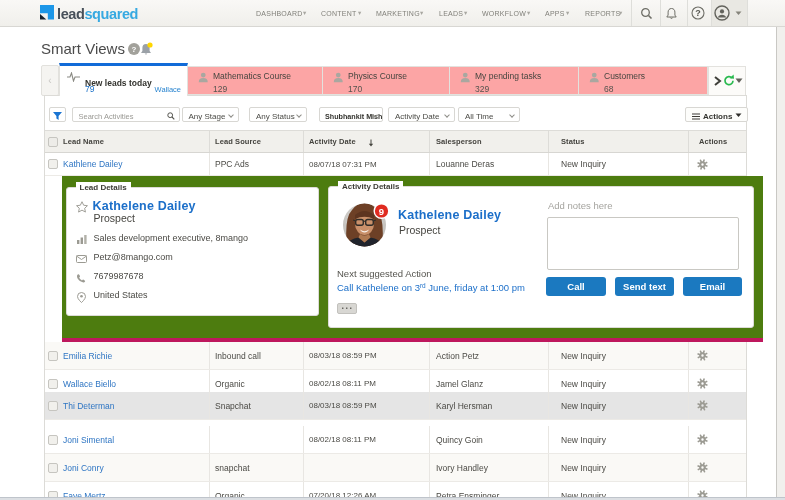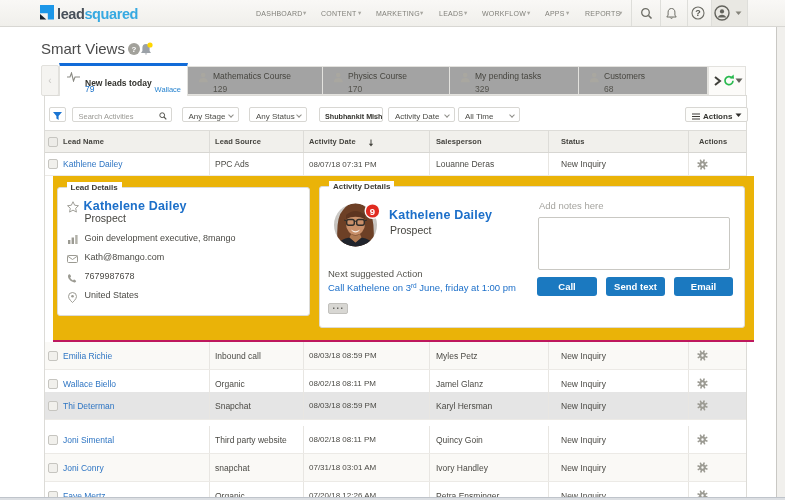--- a/index.html
+++ b/index.html
@@ -15,21 +15,21 @@
 .logotxt .sq { color:#36a9e1; }
 .nav { position:absolute; top:0; height:26px; display:flex; align-items:center;
   font-size:7px; color:#81807a; letter-spacing:0.25px; }
 
 
 #title { position:absolute; left:41px; top:40px; font-size:15px; color:#4b4b4b; }
 
 
 .tabchev { position:absolute; left:41px; top:65px; width:18px; height:31px; background:#f5f4f1;
   border:1px solid #e2e1dd; border-radius:2px; color:#c9c8c4; font-size:10px; text-align:center; line-height:29px; }
-.tab { position:absolute; top:66px; height:29px; background:#a3a3a3; border:1px solid #e3e2de; border-left:none; }
+.tab { position:absolute; top:66px; height:29px; background:#fca5a5; border:1px solid #e3e2de; border-left:none; }
 .tab .t1 { position:absolute; left:25px; top:3.5px; font-size:8.5px; color:#46453f; }
 .tab .t2 { position:absolute; left:25px; top:16.5px; font-size:8.5px; color:#55544e; }
 #tabactive { position:absolute; left:59px; top:63px; width:129px; height:33px; background:#fff;
   border:1px solid #e3e2de; border-top:3px solid #116bd8; border-bottom:none; z-index:3; }
 #tabactive .t1 { position:absolute; left:25px; top:12px; font-size:8.5px; font-weight:bold; color:#33332e; }
 #tabactive .t2 { position:absolute; left:25px; top:18px; font-size:8.5px; color:#1a70c8; }
 #tabactive .det { position:absolute; right:6px; top:19px; font-size:7.5px; color:#2a85d0; }
 #tabctl { position:absolute; left:708px; top:66px; width:38px; height:30px; background:#fcfbf9; border:1px solid #e3e2de; }
 
 
@@ -46,21 +46,21 @@
 
 .th { position:absolute; top:34px; height:23px; background:#f1f0ec; border-top:1px solid #dddcd8; border-bottom:1px solid #d7d6d2; font-size:7.5px; font-weight:bold; color:#44433e; letter-spacing:0.1px; }
 .row { position:absolute; height:28px; border-bottom:1px solid #eceae6; font-size:8.5px; }
 .cell { position:absolute; top:0; height:100%; display:flex; align-items:center; }
 .vline { position:absolute; top:0; width:1px; height:100%; background:#e8e6e2; }
 .link { color:#2e75c3; }
 .dark { color:#4b4a45; }
 .cb { width:10px; height:10px; border:1px solid #c6c5c0; border-radius:2px; background:#f1f0ec; }
 
 
-#expand { position:absolute; left:8px; top:80px; width:701px; height:166px; background:#eab308; border-bottom:2px solid #be185d; }
+#expand { position:absolute; left:17px; top:80px; width:701px; height:166px; background:#4d7c0f; border-bottom:4px solid #be185d; }
 .panel { position:absolute; border:1px solid #dcdbd7; border-radius:3px; background:#fff; }
 .legend { position:absolute; top:-6px; left:9px; background:#fff; padding:0 4px; font-size:8px; font-weight:bold; color:#3c3b36; line-height:11px; }
 .btn { position:absolute; top:0; height:19px; background:#1b79c0; border-radius:3px; color:#fff; font-size:9.5px; font-weight:bold; text-align:center; line-height:19px; }
 
 
 #rgut { position:absolute; left:776px; top:27px; width:9px; height:470px; background:#f1f0ed; border-left:1px solid #c9c8c4; }
 #bbar { position:absolute; left:0; top:497px; width:785px; height:3px; background:#dcdfe3; border-top:1px solid #bfc4cb; }
 </style>
 </head>
 <body>
@@ -183,21 +183,21 @@
   </svg>
 
 <div id="tabctl"></div>
 
 <div id="cont">
 <div class="fbox" style="left:4px;width:16.5px">
   <svg style="position:absolute;left:3px;top:4px" width="9" height="8" viewBox="0 0 9 8">
     <path d="M0 0 h9 L5.6 4 v4 l-2.2-1.4 v-2.6 Z" fill="#1a74d2"></path>
   </svg>
 </div>
-<div class="fbox" style="left:26.5px;width:100px">
+<div class="fbox" style="left:26.5px;width:108px">
   <div class="ph">Search Activities</div>
   <svg style="position:absolute;right:4px;top:4px" width="8" height="8" viewBox="0 0 8 8">
     <circle cx="3.2" cy="3.2" r="2.4" fill="none" stroke="#55554f" stroke-width="1"></circle>
     <line x1="5" y1="5" x2="7.3" y2="7.3" stroke="#55554f" stroke-width="1.1"></line>
   </svg>
 </div>
 <div class="fbox" style="left:136.5px;width:57px">
   <div class="tx">Any Stage</div>
   <div class="car"></div>
 </div>
@@ -275,26 +275,26 @@
 <svg style="position:absolute;left:9px;top:13px" width="12" height="12" viewBox="0 0 13 13">
   <path d="M6.5 0.8 L8.3 4.6 L12.4 5.1 L9.4 7.9 L10.2 12 L6.5 9.9 L2.8 12 L3.6 7.9 L0.6 5.1 L4.7 4.6 Z" fill="none" stroke="#98978f" stroke-width="1"></path>
 </svg>
 <div style="position:absolute;left:26px;top:10.5px;font-size:12.5px;font-weight:bold;color:#1c6fc9;letter-spacing:0.2px">Kathelene Dailey</div>
 <div style="position:absolute;left:27px;top:24px;font-size:10.5px;color:#45443f">Prospect</div>
 <svg style="position:absolute;left:10px;top:47px" width="10" height="9" viewBox="0 0 10 9">
   <rect x="0" y="5" width="2.4" height="4" fill="#9b9a92"></rect>
   <rect x="3.6" y="2.5" width="2.4" height="6.5" fill="#9b9a92"></rect>
   <rect x="7.2" y="0" width="2.4" height="9" fill="#b2b1a9"></rect>
 </svg>
-<div style="position:absolute;left:27px;top:45px;font-size:9px;color:#4b4a45">Goin development executive, 8mango</div>
+<div style="position:absolute;left:27px;top:45px;font-size:9px;color:#4b4a45">Sales development executive, 8mango</div>
 <svg style="position:absolute;left:9px;top:67px" width="11" height="8" viewBox="0 0 11 8">
   <rect x="0.5" y="0.5" width="10" height="7" rx="1" fill="none" stroke="#9b9a92" stroke-width="1"></rect>
   <path d="M0.5 1 L5.5 4.5 L10.5 1" fill="none" stroke="#9b9a92" stroke-width="1"></path>
 </svg>
-<div style="position:absolute;left:27px;top:64px;font-size:9px;color:#4b4a45">Kath@8mango.com</div>
+<div style="position:absolute;left:27px;top:64px;font-size:9px;color:#4b4a45">Petz@8mango.com</div>
 <svg style="position:absolute;left:9px;top:85px" width="10" height="10" viewBox="0 0 10 10">
   <path d="M1 3.5 C1 2 2 1 3 1.5 L4 3 C4.2 3.6 3.5 4.2 3.2 4.6 C3.8 6 4.8 6.9 6 7.4 C6.5 7 7 6.4 7.6 6.7 L9 7.8 C9.6 8.6 8.4 9.6 7.4 9.4 C4 8.8 1.2 6 1 3.5 Z" fill="#9b9a92"></path>
 </svg>
 <div style="position:absolute;left:27px;top:83px;font-size:9px;color:#4b4a45">7679987678</div>
 <svg style="position:absolute;left:10px;top:104px" width="9" height="11" viewBox="0 0 9 11">
   <path d="M4.5 0.5 a4 4 0 0 1 4 4 c0 2.6-4 6-4 6 s-4-3.4-4-6 a4 4 0 0 1 4-4 Z" fill="none" stroke="#9b9a92" stroke-width="1"></path>
   <circle cx="4.5" cy="4.3" r="1.3" fill="#9b9a92"></circle>
 </svg>
 <div style="position:absolute;left:27px;top:102px;font-size:9px;color:#4b4a45">United States</div>
 </div>
@@ -344,21 +344,21 @@
 </div>
 </div>
 
 <div class="row" style="left:0;top:246px;width:701px;height:28px;background:#faf9f6">
   <div class="cell" style="left:3px">
         <span class="cb"></span>
       </div>
   <div class="cell link" style="left:18px">Emilia Richie</div>
   <div class="cell dark" style="left:170px">Inbound call</div>
   <div class="cell dark" style="left:264px;font-size:8px">08/03/18 08:59 PM</div>
-  <div class="cell dark" style="left:391px">Myles Petz</div>
+  <div class="cell dark" style="left:391px">Action Petz</div>
   <div class="cell dark" style="left:516px">New Inquiry</div>
   <div class="cell" style="left:651.5px">
         <svg width="11" height="11" viewBox="0 0 11 11">
     <path fill="#9b9a92" fill-rule="evenodd" d="M10.70 6.53 L10.57 7.04 L10.40 7.53 L10.17 8.00 L8.24 7.33 L8.05 7.59 L7.83 7.83 L7.59 8.05 L8.44 9.91 L8.00 10.17 L7.53 10.40 L7.04 10.57 L6.14 8.74 L5.82 8.78 L5.50 8.80 L5.18 8.78 L4.47 10.70 L3.96 10.57 L3.47 10.40 L3.00 10.17 L3.67 8.24 L3.41 8.05 L3.17 7.83 L2.95 7.59 L1.09 8.44 L0.83 8.00 L0.60 7.53 L0.43 7.04 L2.26 6.14 L2.22 5.82 L2.20 5.50 L2.22 5.18 L0.30 4.47 L0.43 3.96 L0.60 3.47 L0.83 3.00 L2.76 3.67 L2.95 3.41 L3.17 3.17 L3.41 2.95 L2.56 1.09 L3.00 0.83 L3.47 0.60 L3.96 0.43 L4.86 2.26 L5.18 2.22 L5.50 2.20 L5.82 2.22 L6.53 0.30 L7.04 0.43 L7.53 0.60 L8.00 0.83 L7.33 2.76 L7.59 2.95 L7.83 3.17 L8.05 3.41 L9.91 2.56 L10.17 3.00 L10.40 3.47 L10.57 3.96 L8.74 4.86 L8.78 5.18 L8.80 5.50 L8.78 5.82 Z M5.5 4.3 a1.2 1.2 0 1 0 0 2.4 a1.2 1.2 0 1 0 0-2.4 Z"></path>
   </svg>
       </div>
   <div class="vline" style="left:164px"></div>
   <div class="vline" style="left:258px"></div>
   <div class="vline" style="left:384px"></div>
   <div class="vline" style="left:503px"></div>
@@ -402,42 +402,40 @@
   <div class="vline" style="left:258px"></div>
   <div class="vline" style="left:384px"></div>
   <div class="vline" style="left:503px"></div>
   <div class="vline" style="left:643px"></div>
 </div>
 <div class="row" style="left:0;top:330px;width:701px;height:28px;background:#fff">
   <div class="cell" style="left:3px">
         <span class="cb"></span>
       </div>
   <div class="cell link" style="left:18px">Joni Simental</div>
-  <div class="cell dark" style="left:170px">Third party website</div>
   <div class="cell dark" style="left:264px;font-size:8px">08/02/18 08:11 PM</div>
   <div class="cell dark" style="left:391px">Quincy Goin</div>
   <div class="cell dark" style="left:516px">New Inquiry</div>
   <div class="cell" style="left:651.5px">
         <svg width="11" height="11" viewBox="0 0 11 11">
     <path fill="#9b9a92" fill-rule="evenodd" d="M10.70 6.53 L10.57 7.04 L10.40 7.53 L10.17 8.00 L8.24 7.33 L8.05 7.59 L7.83 7.83 L7.59 8.05 L8.44 9.91 L8.00 10.17 L7.53 10.40 L7.04 10.57 L6.14 8.74 L5.82 8.78 L5.50 8.80 L5.18 8.78 L4.47 10.70 L3.96 10.57 L3.47 10.40 L3.00 10.17 L3.67 8.24 L3.41 8.05 L3.17 7.83 L2.95 7.59 L1.09 8.44 L0.83 8.00 L0.60 7.53 L0.43 7.04 L2.26 6.14 L2.22 5.82 L2.20 5.50 L2.22 5.18 L0.30 4.47 L0.43 3.96 L0.60 3.47 L0.83 3.00 L2.76 3.67 L2.95 3.41 L3.17 3.17 L3.41 2.95 L2.56 1.09 L3.00 0.83 L3.47 0.60 L3.96 0.43 L4.86 2.26 L5.18 2.22 L5.50 2.20 L5.82 2.22 L6.53 0.30 L7.04 0.43 L7.53 0.60 L8.00 0.83 L7.33 2.76 L7.59 2.95 L7.83 3.17 L8.05 3.41 L9.91 2.56 L10.17 3.00 L10.40 3.47 L10.57 3.96 L8.74 4.86 L8.78 5.18 L8.80 5.50 L8.78 5.82 Z M5.5 4.3 a1.2 1.2 0 1 0 0 2.4 a1.2 1.2 0 1 0 0-2.4 Z"></path>
   </svg>
       </div>
   <div class="vline" style="left:164px"></div>
   <div class="vline" style="left:258px"></div>
   <div class="vline" style="left:384px"></div>
   <div class="vline" style="left:503px"></div>
   <div class="vline" style="left:643px"></div>
 </div>
 <div class="row" style="left:0;top:358px;width:701px;height:28px;background:#faf9f6">
   <div class="cell" style="left:3px">
         <span class="cb"></span>
       </div>
   <div class="cell link" style="left:18px">Joni Conry</div>
   <div class="cell dark" style="left:170px">snapchat</div>
-  <div class="cell dark" style="left:264px;font-size:8px">07/31/18 03:01 AM</div>
   <div class="cell dark" style="left:391px">Ivory Handley</div>
   <div class="cell dark" style="left:516px">New Inquiry</div>
   <div class="cell" style="left:651.5px">
         <svg width="11" height="11" viewBox="0 0 11 11">
     <path fill="#9b9a92" fill-rule="evenodd" d="M10.70 6.53 L10.57 7.04 L10.40 7.53 L10.17 8.00 L8.24 7.33 L8.05 7.59 L7.83 7.83 L7.59 8.05 L8.44 9.91 L8.00 10.17 L7.53 10.40 L7.04 10.57 L6.14 8.74 L5.82 8.78 L5.50 8.80 L5.18 8.78 L4.47 10.70 L3.96 10.57 L3.47 10.40 L3.00 10.17 L3.67 8.24 L3.41 8.05 L3.17 7.83 L2.95 7.59 L1.09 8.44 L0.83 8.00 L0.60 7.53 L0.43 7.04 L2.26 6.14 L2.22 5.82 L2.20 5.50 L2.22 5.18 L0.30 4.47 L0.43 3.96 L0.60 3.47 L0.83 3.00 L2.76 3.67 L2.95 3.41 L3.17 3.17 L3.41 2.95 L2.56 1.09 L3.00 0.83 L3.47 0.60 L3.96 0.43 L4.86 2.26 L5.18 2.22 L5.50 2.20 L5.82 2.22 L6.53 0.30 L7.04 0.43 L7.53 0.60 L8.00 0.83 L7.33 2.76 L7.59 2.95 L7.83 3.17 L8.05 3.41 L9.91 2.56 L10.17 3.00 L10.40 3.47 L10.57 3.96 L8.74 4.86 L8.78 5.18 L8.80 5.50 L8.78 5.82 Z M5.5 4.3 a1.2 1.2 0 1 0 0 2.4 a1.2 1.2 0 1 0 0-2.4 Z"></path>
   </svg>
       </div>
   <div class="vline" style="left:164px"></div>
   <div class="vline" style="left:258px"></div>
   <div class="vline" style="left:384px"></div>

